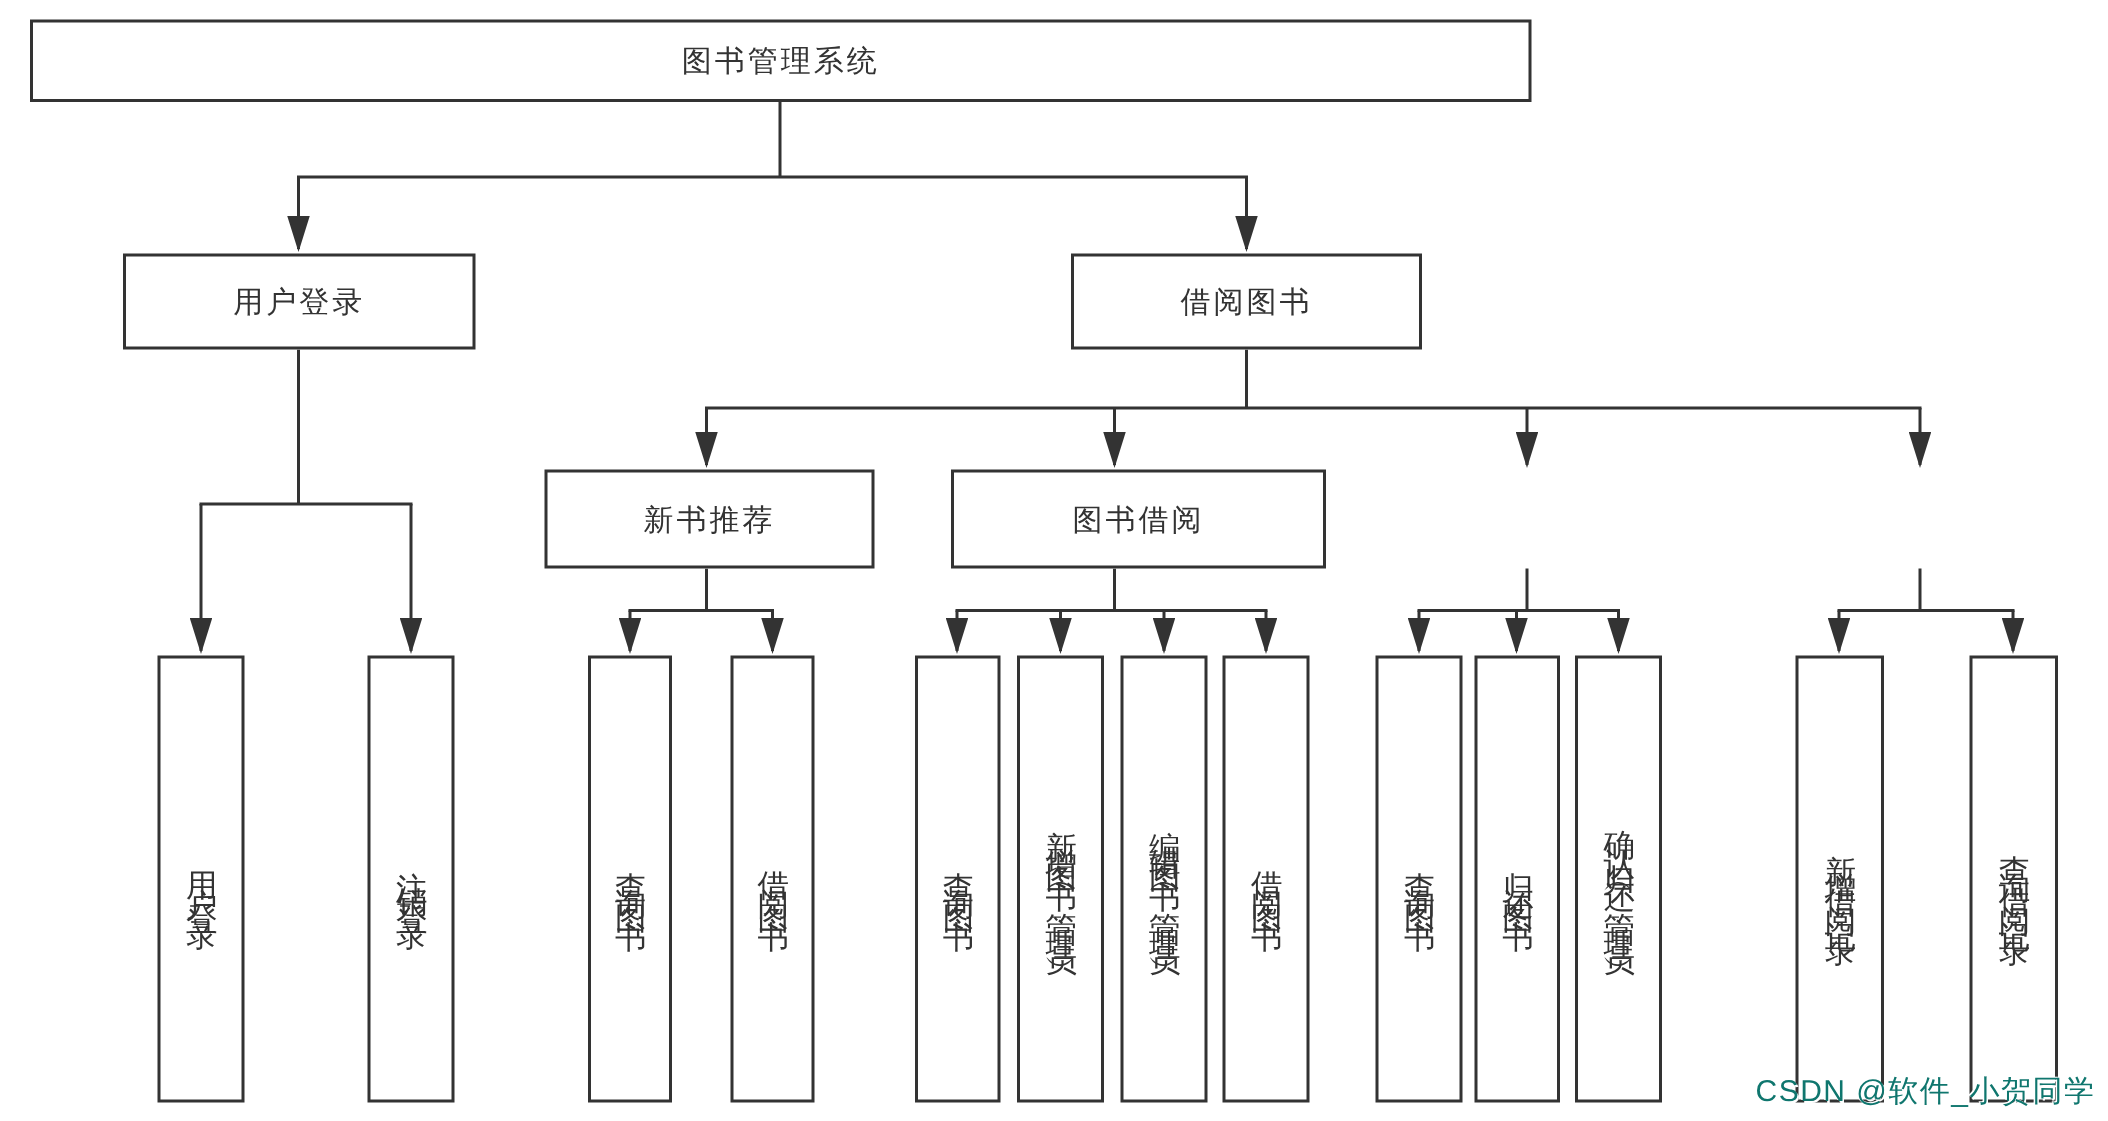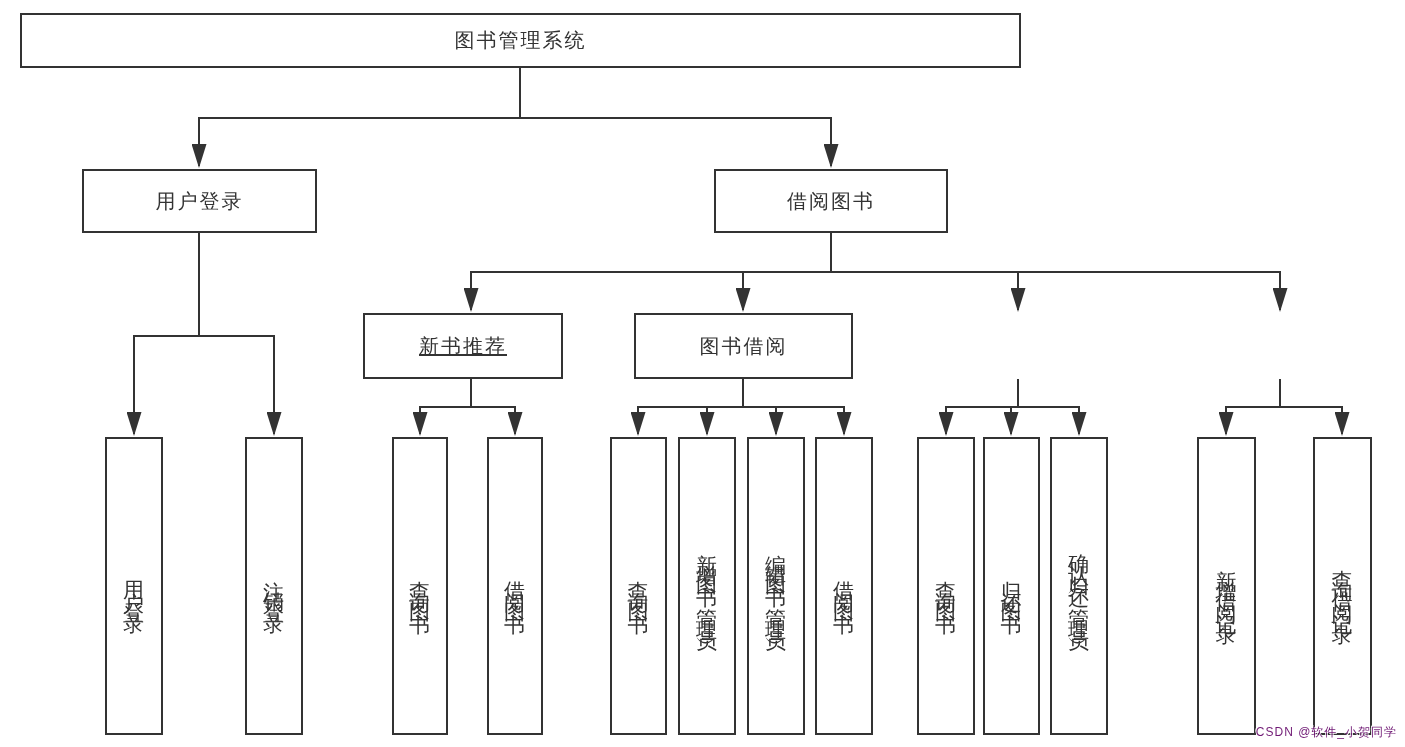--- a/index.html
+++ b/index.html
@@ -34,23 +34,23 @@
     writing-mode: vertical-lr;
     font-size: 21px;
     letter-spacing: 11px;
     line-height: 1;
     white-space: nowrap;
   }
   .watermark {
     position: absolute;
     right: 8px;
     bottom: 6px;
-    font-size: 12px;
+    font-size: 20px;
     letter-spacing: 1px;
-    color: #701a75;
+    color: #0f766e;
     text-shadow: 1px 1px 0 #ffffff, -1px -1px 0 #ffffff;
     white-space: nowrap;
   }
 </style>
 </head>
 <body>
 
 <div class="canvas">
 
   <svg class="wires" viewBox="0 0 1405 747" aria-hidden="true">
@@ -107,24 +107,24 @@
     <span>图书管理系统</span>
   </div>
 
   <div class="node h-node" style="left:82px; top:169px; width:235px; height:64px;">
     <span>用户登录</span>
   </div>
   <div class="node h-node" style="left:714px; top:169px; width:234px; height:64px;">
     <span>借阅图书</span>
   </div>
 
-  <div class="node h-node" style="left:363px; top:313px; width:200px; height:66px;text-decoration:underline;">
+  <div class="node h-node" style="left:363px; top:313px; width:220px; height:66px;">
     <span>新书推荐</span>
   </div>
-  <div class="node h-node" style="left:634px; top:313px; width:219px; height:66px;">
+  <div class="node h-node" style="left:634px; top:313px; width:250px; height:66px;">
     <span>图书借阅</span>
   </div>
 
   <div class="node v-node" style="left:105px; top:437px; width:58px; height:298px;">
     <span>用户登录</span>
   </div>
   <div class="node v-node" style="left:245px; top:437px; width:58px; height:298px;">
     <span>注销登录</span>
   </div>
 

